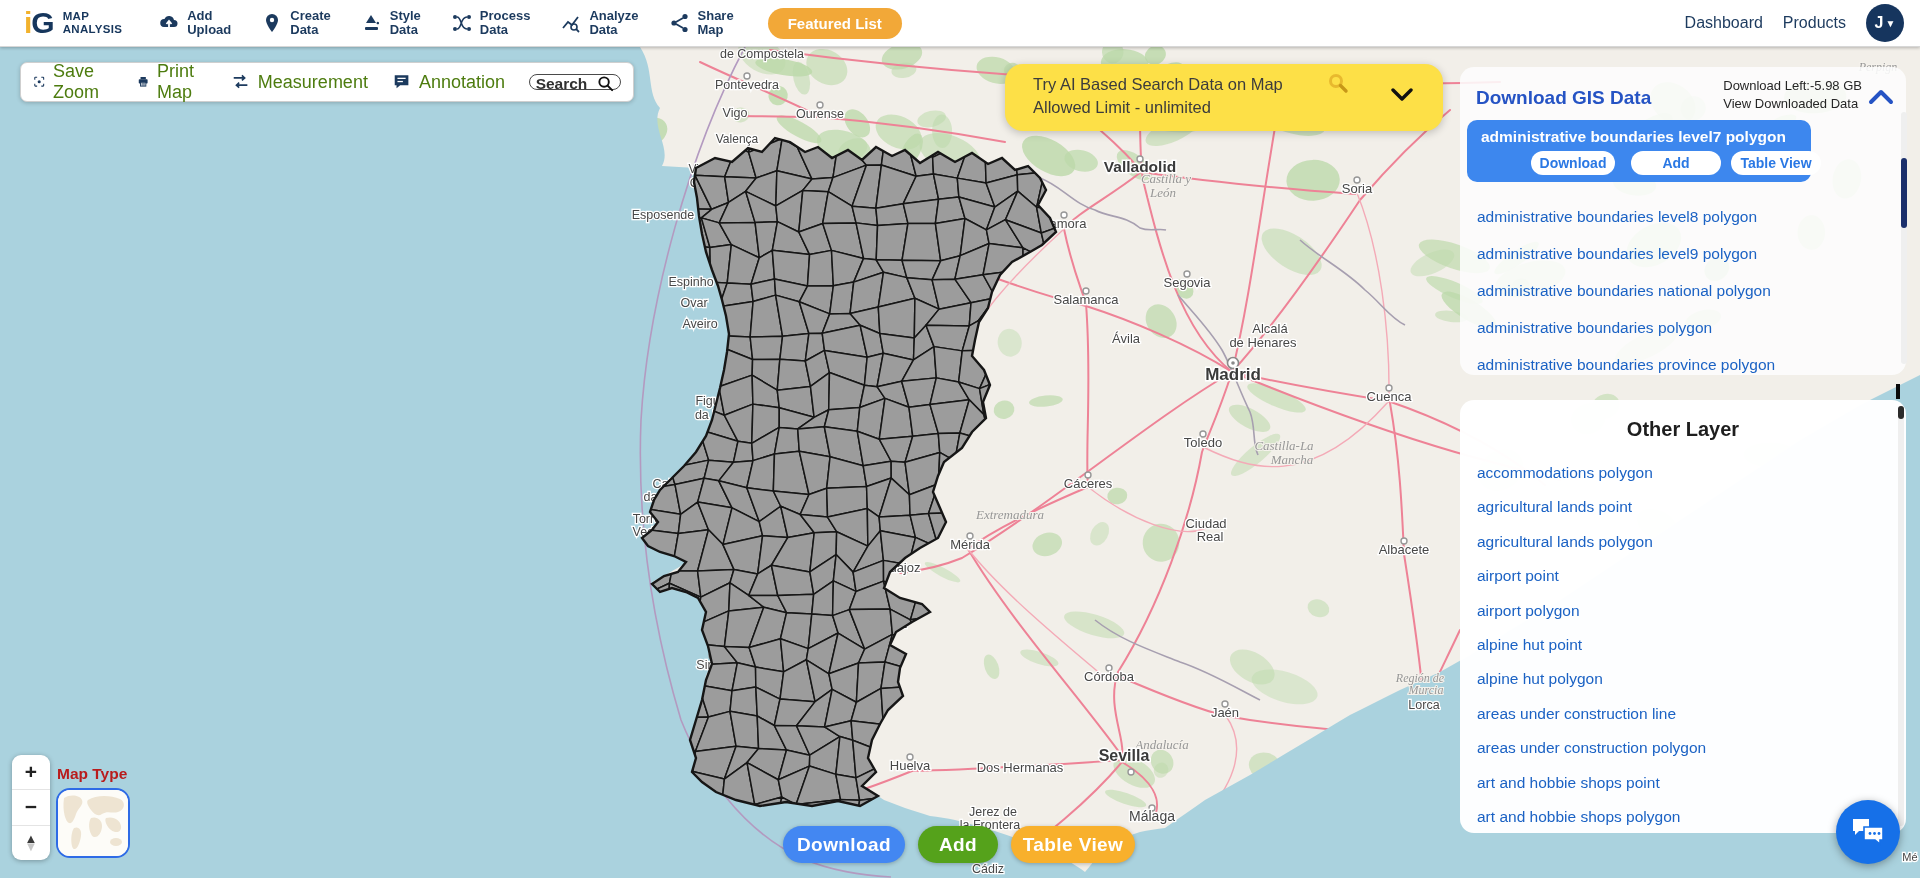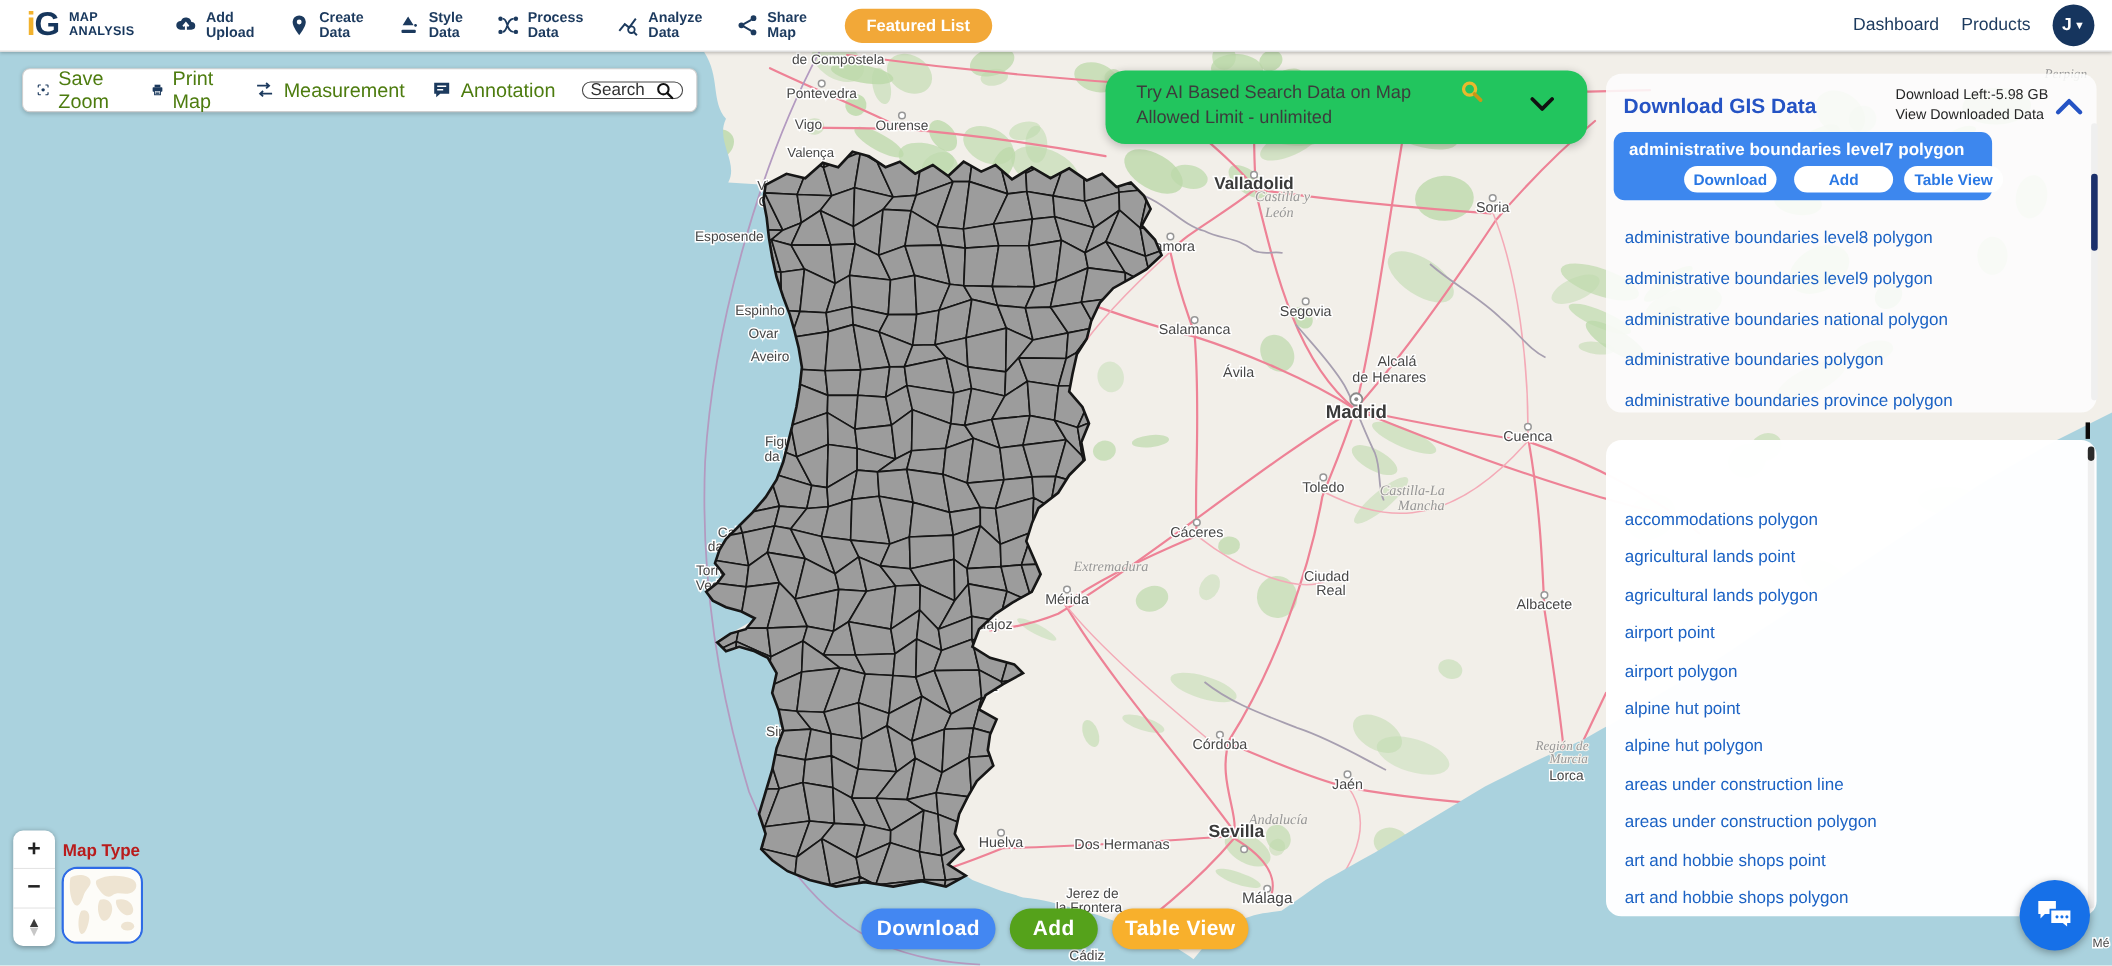--- a/index.html
+++ b/index.html
@@ -33,25 +33,25 @@
   text.mbig   { fill:#3a3a3a; paint-order:stroke; stroke:#ffffff; stroke-width:2.8px; font-family:"Liberation Sans",sans-serif; }
   text.mregion{ fill:#979797; font-style:italic; paint-order:stroke; stroke:#f5f2ec; stroke-width:2px; font-family:"Liberation Serif",serif; }
 
   
   #map-toolbar { position:absolute; left:20px; top:62px; width:614px; height:40px; background:#fff;
                  border:1px solid #cfcfcf; border-radius:7px; box-shadow:0 1px 4px rgba(0,0,0,.2);
                  display:flex; align-items:center; padding:0 12px; gap:24px; z-index:20; }
   .tb-item { display:flex; align-items:center; gap:7px; cursor:pointer; }
   .tb-item span { font-size:18px; color:#4d7c0f; }
   #search-pill { margin-left:auto; width:136px; height:16px; border:1.6px solid #4a4a4a; border-radius:16px;
-                 display:flex; align-items:center; justify-content:center; gap:10px; cursor:text; }
+                 display:flex; align-items:flex-start; justify-content:center; gap:10px; cursor:text;font-weight:bold; }
   #search-pill span { font-size:15.5px; color:#303030; }
 
   
-  #ai-box { position:absolute; left:1005px; top:64px; width:438px; height:67px; background:#22c55e;
+  #ai-box { position:absolute; left:1005px; top:64px; width:438px; height:67px; background:#fde047;
             border-radius:18px; box-shadow:0 2px 8px rgba(0,0,0,.22); z-index:20; cursor:pointer; }
   #ai-box .l1 { position:absolute; left:28px; top:11px; font-size:16.5px; color:#3c3c3c; font-weight:500; }
   #ai-box .l2 { position:absolute; left:28px; top:34px; font-size:16.5px; color:#3c3c3c; font-weight:500; }
   #ai-box .mag { position:absolute; left:322px; top:8px; }
   #ai-chevron { position:absolute; right:30px; top:24px; }
 
   
   #gis-panel { position:absolute; left:1460px; top:67px; width:446px; height:308px;
                background:rgba(253,253,253,.88); border-radius:14px; z-index:20;padding-left:10px; }
   #gis-title { position:absolute; left:16px; top:20px; font-size:19px; font-weight:600; color:#2553c4; cursor:pointer; }
@@ -1016,20 +1016,21 @@
         <div class="gis-link" style="top: 240px;">administrative boundaries polygon</div>
         <div class="gis-link" style="top: 277px;">administrative boundaries province polygon</div>
       </div>
     <div class="vtrack" style="left:441px;top:45px;height:252px;"></div>
     <div class="vthumb" style="left:441px;top:91px;height:70px;background:#1b2f6b;"></div>
   </div>
 
   <div id="gap-tick"></div>
 
   <div id="other-panel">
+    <div id="other-title">Other Layer</div>
     <div id="other-links">
         <div class="other-link" style="top: 64px;">accommodations polygon</div>
         <div class="other-link" style="top: 98.4px;">agricultural lands point</div>
         <div class="other-link" style="top: 132.8px;">agricultural lands polygon</div>
         <div class="other-link" style="top: 167.2px;">airport point</div>
         <div class="other-link" style="top: 201.6px;">airport polygon</div>
         <div class="other-link" style="top: 236px;">alpine hut point</div>
         <div class="other-link" style="top: 270.4px;">alpine hut polygon</div>
         <div class="other-link" style="top: 304.8px;">areas under construction line</div>
         <div class="other-link" style="top: 339.2px;">areas under construction polygon</div>

